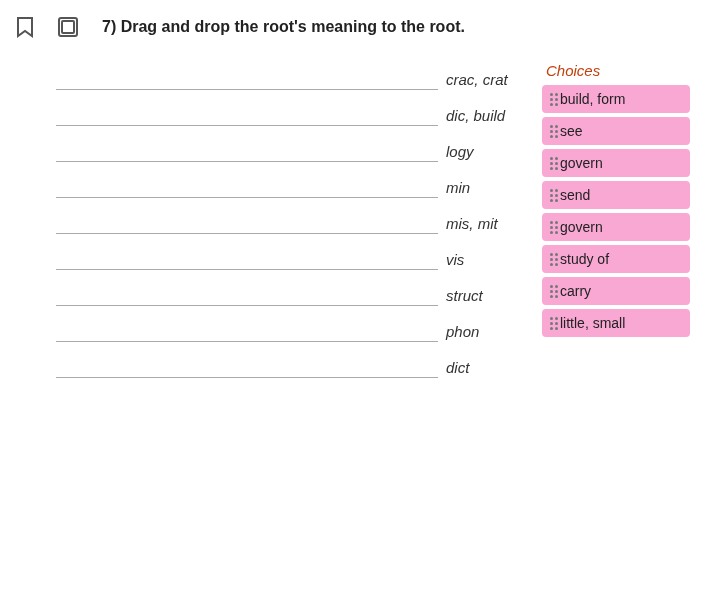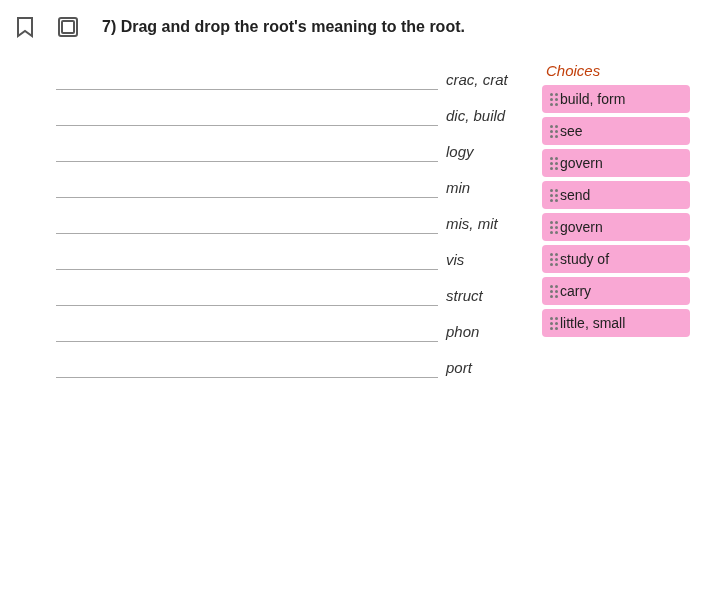--- a/index.html
+++ b/index.html
@@ -174,21 +174,21 @@
       <div class="root-row">
         <div class="drop-zone"></div>
         <span class="root-label">struct</span>
       </div>
       <div class="root-row">
         <div class="drop-zone"></div>
         <span class="root-label">phon</span>
       </div>
       <div class="root-row">
         <div class="drop-zone"></div>
-        <span class="root-label">port</span>
+        <span class="root-label">dict</span>
       </div>
     </div>
 
   <div class="choices-column">
     <div class="choices-title">Choices</div>
     <div id="choices-list">
     <div class="choice-item" draggable="true">
           <div class="drag-dots">
             <div class="drag-dot"></div>
             <div class="drag-dot"></div>

